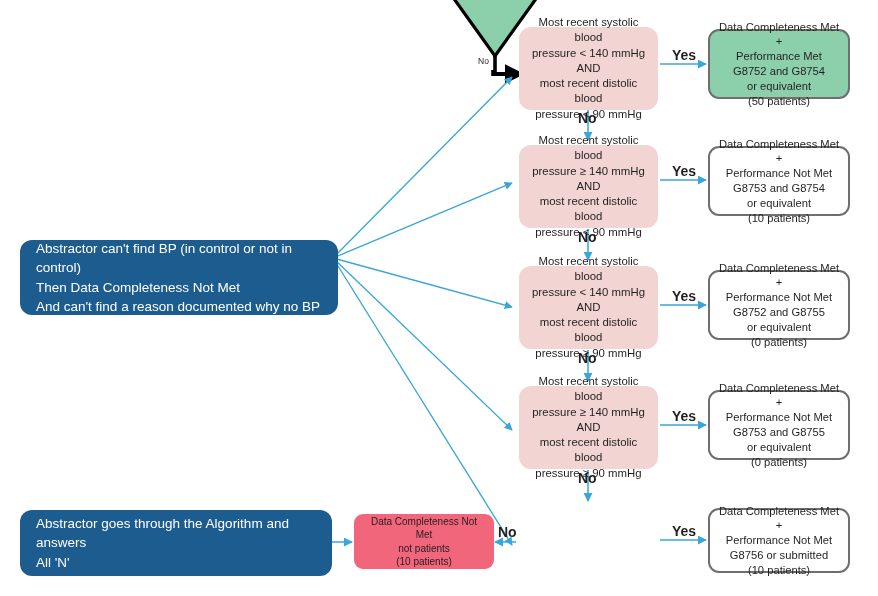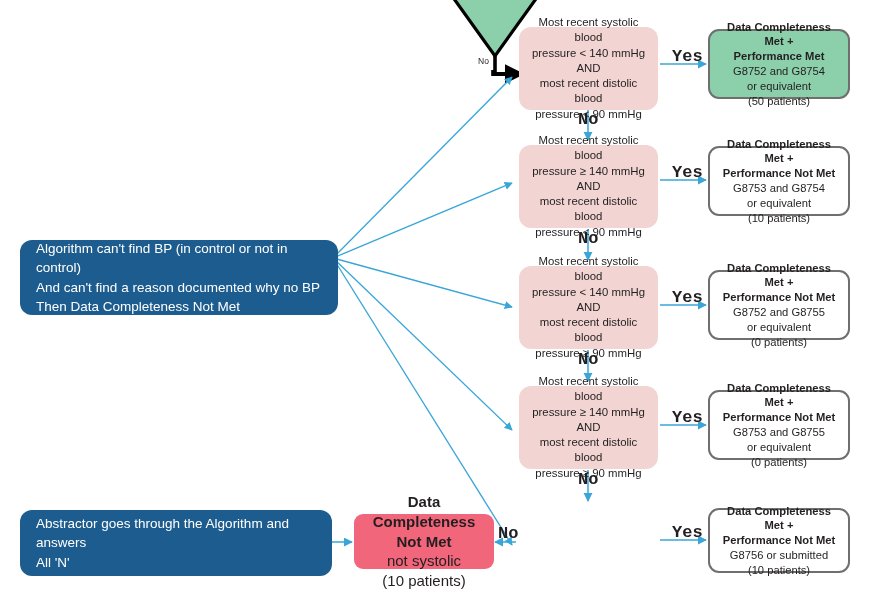--- a/index.html
+++ b/index.html
@@ -34,29 +34,29 @@
     font-size:11.2px;line-height:1.32;padding:5px 8px;color:#231f20;
   }
   
   .white{
     background:#ffffff;border:2.2px solid #6f6f6f;border-radius:11px;
     font-size:11.2px;line-height:1.32;padding:5px 8px;color:#231f20;
   }
   
   .red{
     background:#f2667c;border-radius:9px;color:#231f20;
-    font-size:15px;line-height:1.33;padding:5px 8px;
+    font-size:10px;line-height:1.33;padding:5px 8px;
   }
 
   .ln{display:block;}
-  .b{font-weight:bold;}
-
-  
-  .lbl{position:absolute;font-weight:bold;font-size:17px;color:#231f20;
-       white-space:nowrap;font-family:Liberation Mono, monospace;}
+  .b{font-weight:normal;}
+
+  
+  .lbl{position:absolute;font-weight:bold;font-size:14px;color:#231f20;
+       white-space:nowrap;}
   .lbl-sm{position:absolute;font-size:8.5px;color:#231f20;white-space:nowrap;}
 </style>
 </head>
 <body>
 
 <div id="canvas">
 
   <svg class="svglayer" viewBox="0 0 878 596" xmlns="http://www.w3.org/2000/svg">
     <defs>
       <marker id="ahBlue" markerWidth="7" markerHeight="7" refX="5.4" refY="3" orient="auto" markerUnits="strokeWidth">
@@ -109,23 +109,23 @@
 
     <g stroke="#3aa6d8" stroke-width="1.5" fill="none">
       <path d="M516,542 L495,542" marker-end="url(#ahBlueR)"></path>
     </g>
   </svg>
 
   <div class="lbl-sm" style="left:478px;top:56px;">No</div>
 
   <div class="node blue" style="left:20px;top:240px;width:318px;height:75px;">
     <span class="txt">
-      <span class="ln">Algorithm can't find BP (in control or not in control)</span>
+      <span class="ln">Abstractor can't find BP (in control or not in control)</span>
+      <span class="ln">Then Data Completeness Not Met</span>
       <span class="ln">And can't find a reason documented why no BP</span>
-      <span class="ln">Then Data Completeness Not Met</span>
     </span>
   </div>
 
   <div class="node blue" style="left:20px;top:510px;width:312px;height:66px;">
     <span class="txt">
       <span class="ln">Abstractor goes through the Algorithm and answers</span>
       <span class="ln">All 'N'</span>
     </span>
   </div>
 
@@ -224,18 +224,18 @@
       <span class="ln b">Data Completeness Met +</span>
       <span class="ln b">Performance Not Met</span>
       <span class="ln">G8756 or submitted</span>
       <span class="ln">(10 patients)</span>
     </span>
   </div>
 
   <div class="node red" style="left:354px;top:514px;width:140px;height:55px;">
     <span>
       <span class="ln b">Data Completeness Not Met</span>
-      <span class="ln">not systolic</span>
+      <span class="ln">not patients</span>
       <span class="ln">(10 patients)</span>
     </span>
   </div>
 
 </div>
 
 </body></html>

